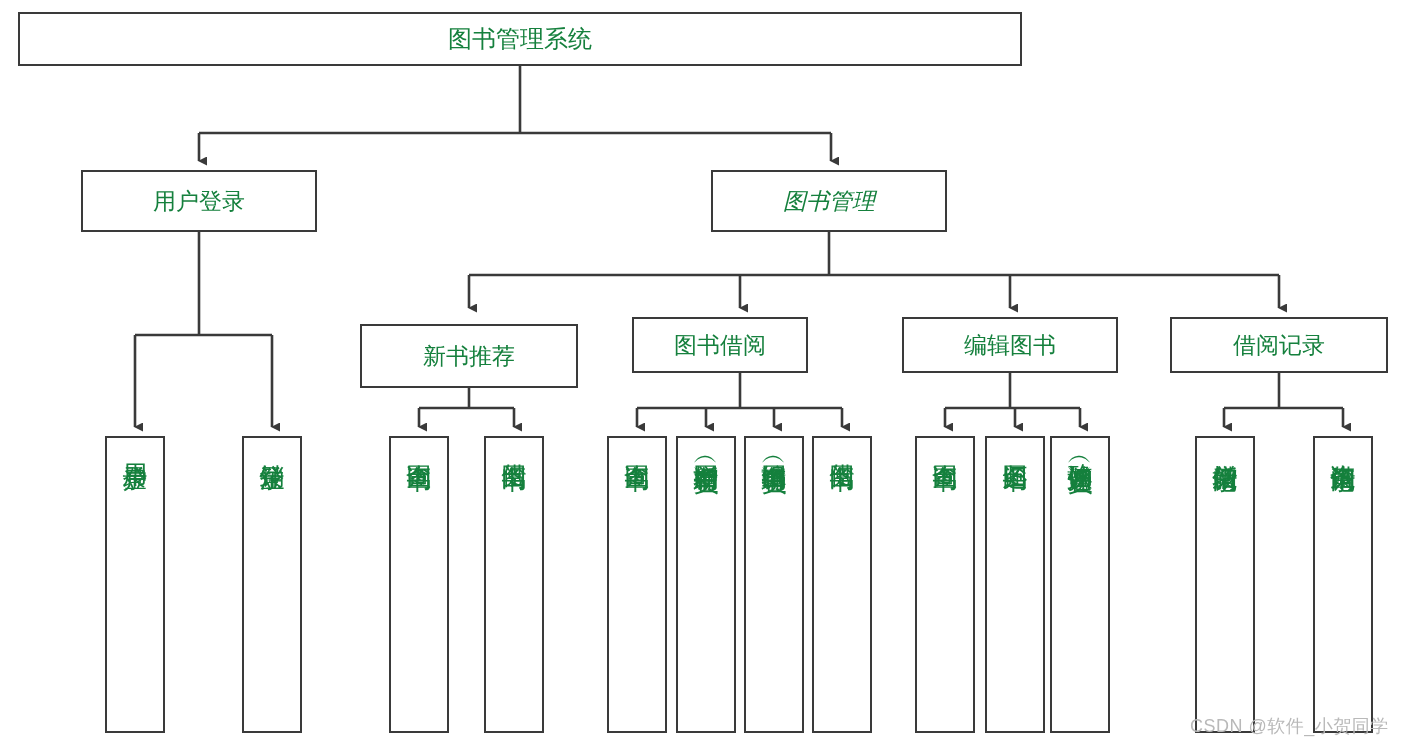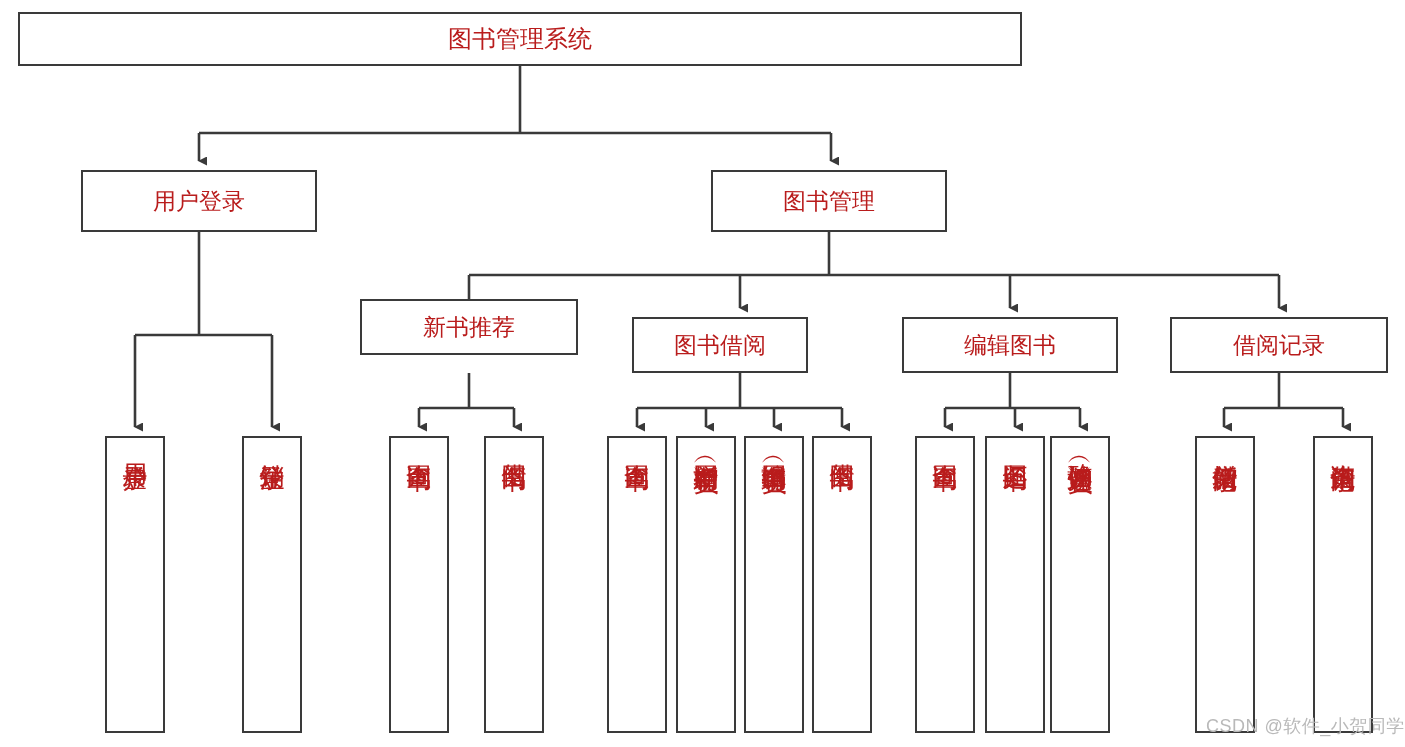--- a/index.html
+++ b/index.html
@@ -33,21 +33,21 @@
     position: absolute;
     box-sizing: border-box;
     background: #ffffff;
     border: 2px solid #3a3a3a;
     display: flex;
     align-items: center;
     justify-content: center;
     z-index: 3;
   }
   .node .label {
-    color: #b91c1c;
+    color: #15803d;
     line-height: 1.14;
     text-align: right;
     white-space: nowrap;
   }
   .node.horiz .label {
     font-size: 23px;
   }
   .node.root .label {
     font-size: 24px;
   }
@@ -66,21 +66,20 @@
   }
   .watermark {
     position: absolute;
     left: 1190px;
     top: 714px;
     font-size: 18px;
     color: #b9b9b9;
     letter-spacing: 0.5px;
     z-index: 5;
     white-space: nowrap;
-    margin-left: 16px;
   }
 </style>
 </head>
 <body>
 
 <div id="diagram-root">
 
   <svg class="connectors" viewBox="0 0 1405 747" xmlns="http://www.w3.org/2000/svg">
     <defs>
       <marker id="arrowhead" markerWidth="9" markerHeight="9" refX="4.5" refY="8" orient="auto" markerUnits="userSpaceOnUse">
@@ -131,25 +130,25 @@
     </g>
   </svg>
 
   <div class="node root horiz" style="left:18px; top:12px; width:1004px; height:54px;">
     <span class="label">图书管理系统</span>
   </div>
 
   <div class="node horiz" style="left:81px; top:170px; width:236px; height:62px;">
     <span class="label">用户登录</span>
   </div>
-  <div class="node horiz" style="left:711px; top:170px; width:236px; height:62px;">
+  <div class="node horiz" style="left:711px; top:170px; width:236px; height:62px;font-style:italic;">
     <span class="label">图书管理</span>
   </div>
 
-  <div class="node horiz" style="left:360px; top:299px; width:218px; height:56px;">
+  <div class="node horiz" style="left:360px; top:324px; width:218px; height:64px;">
     <span class="label">新书推荐</span>
   </div>
   <div class="node horiz" style="left:632px; top:317px; width:176px; height:56px;">
     <span class="label">图书借阅</span>
   </div>
   <div class="node horiz" style="left:902px; top:317px; width:216px; height:56px;">
     <span class="label">编辑图书</span>
   </div>
   <div class="node horiz" style="left:1170px; top:317px; width:218px; height:56px;">
     <span class="label">借阅记录</span>

